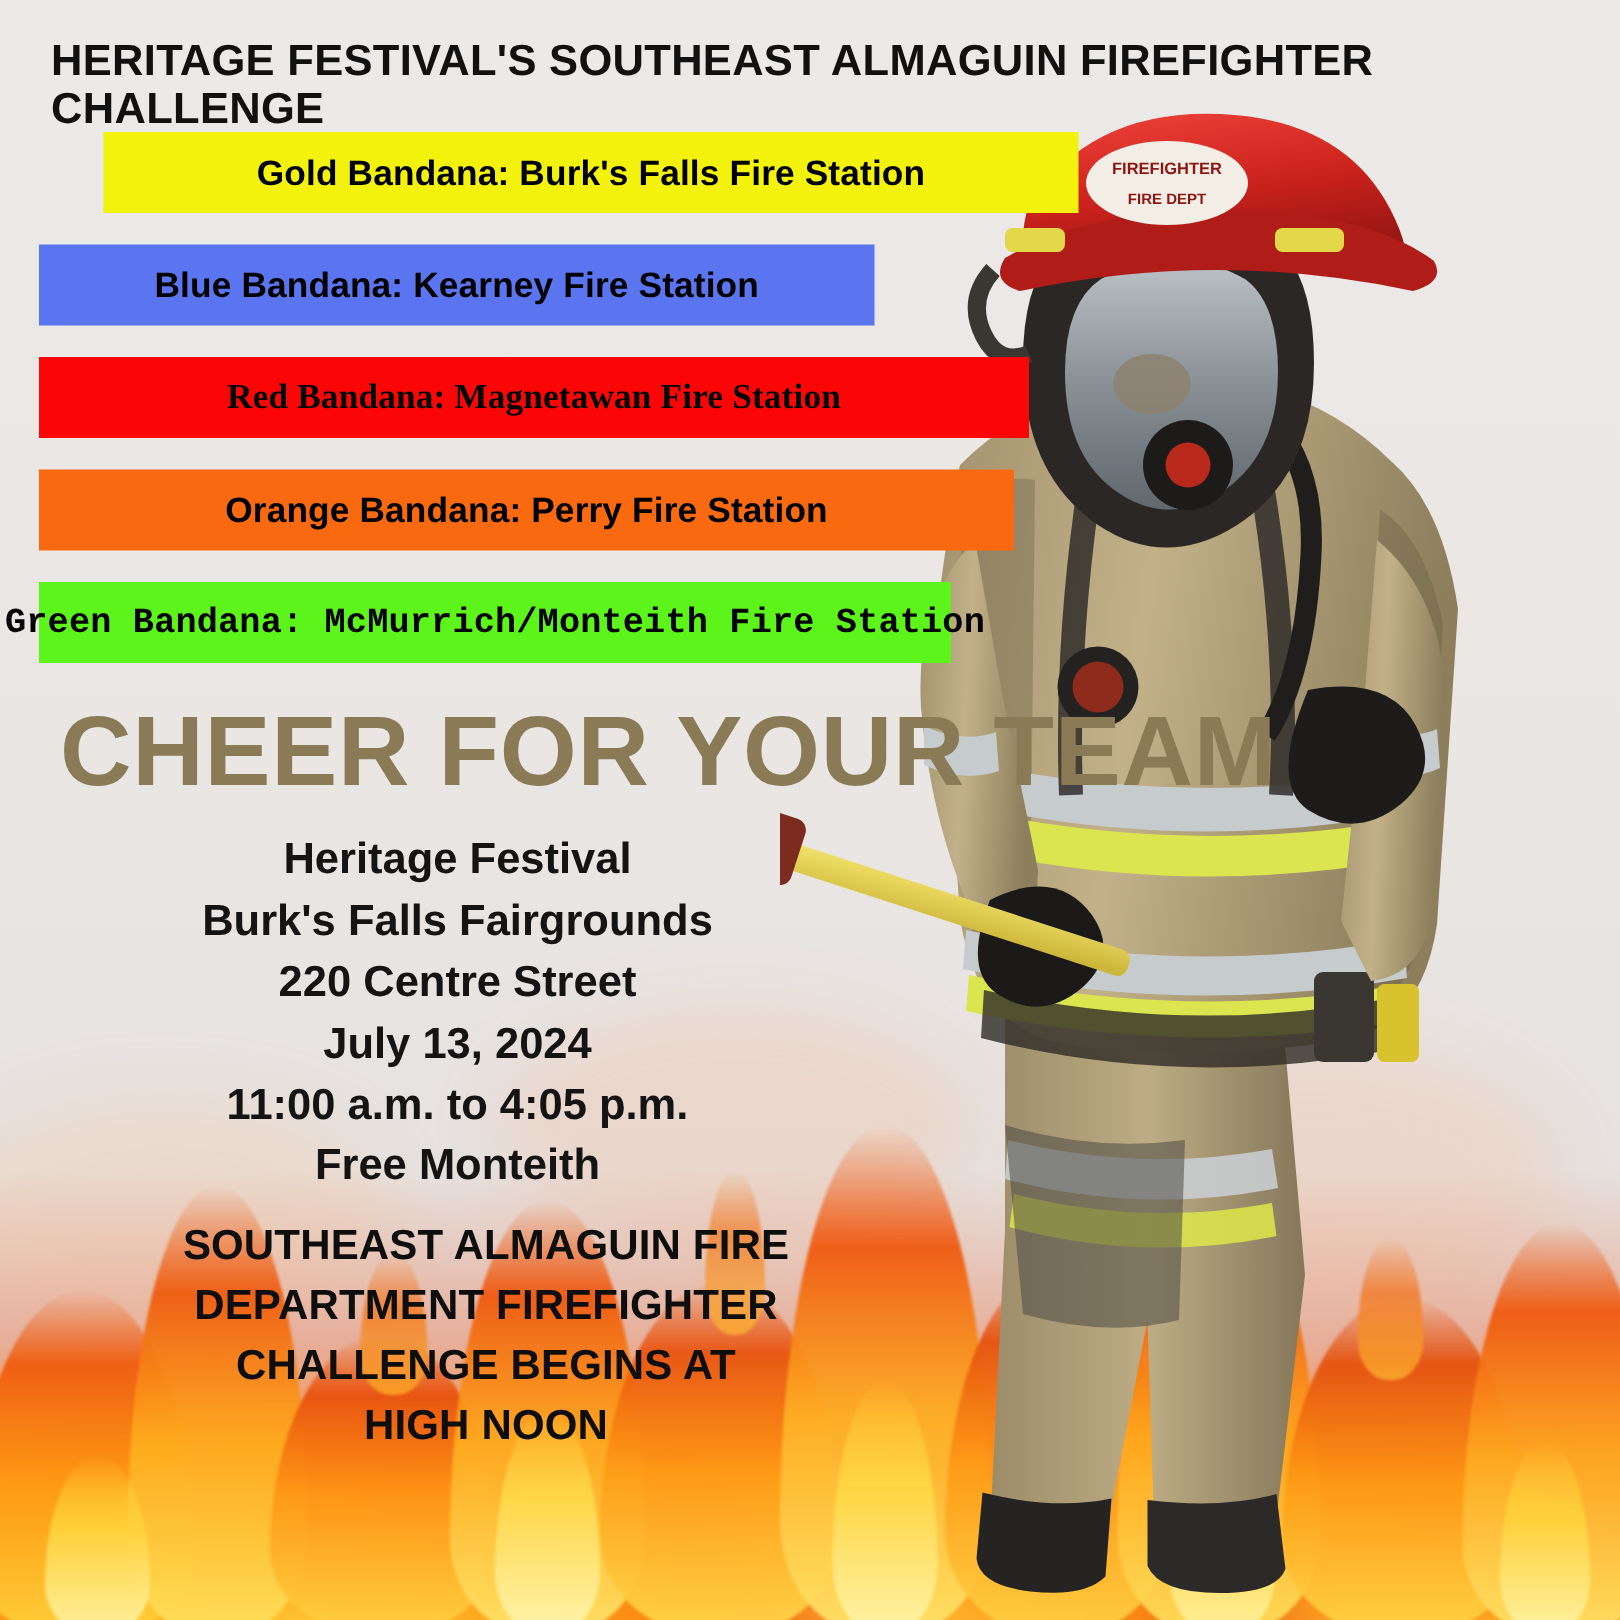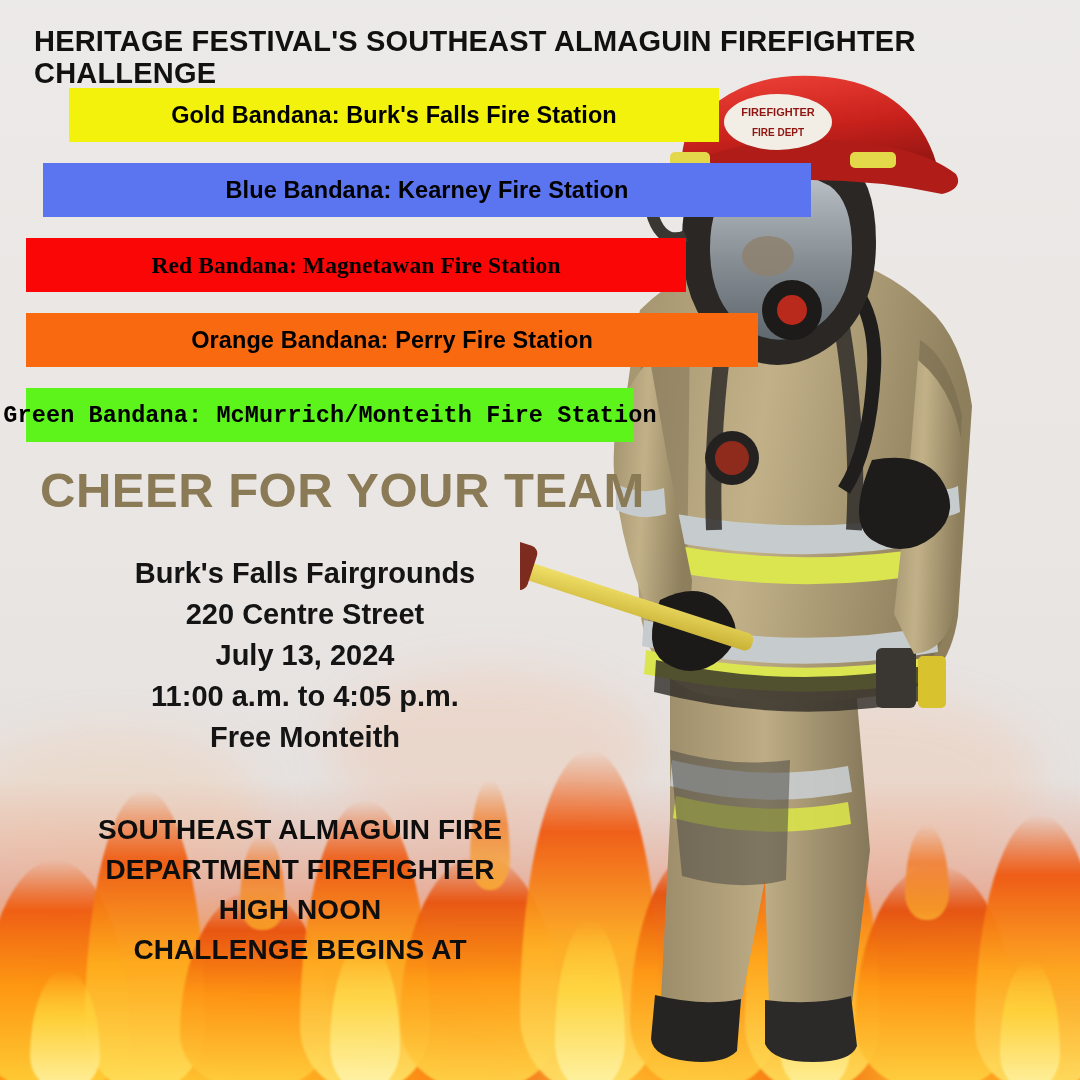--- a/index.html
+++ b/index.html
@@ -99,21 +99,21 @@
     font-weight: bold;
     color: #000000;
     letter-spacing: 0.1px;
     white-space: nowrap;
   }
 
   .cheer {
     position: absolute;
     left: 40px;
     top: 462px;
-    font-size: 49px;
+    font-size: 66px;
     font-weight: bold;
     color: #8a7a56;
     letter-spacing: 0.5px;
   }
 
   .details {
     position: absolute;
     left: 0px;
     top: 553px;
     width: 610px;
@@ -128,20 +128,21 @@
     position: absolute;
     left: 0px;
     top: 810px;
     width: 600px;
     text-align: center;
     color: #0e0e0e;
     font-size: 28px;
     font-weight: bold;
     line-height: 1.43;
     letter-spacing: 0.1px;
+    padding-left: 24px;
   }
 </style>
 </head>
 <body>
 
 <div id="poster">
 
   <div class="fire-layer">
     <div class="fire-base"></div>
 
@@ -256,44 +257,45 @@
     <rect x="150" y="92" width="40" height="16" rx="5" fill="#e3d84a"></rect>
     <path d="M142 120 q-18 20 -6 44 q10 20 30 12" stroke="#3a3733" stroke-width="12" fill="none"></path>
   </svg>
 
   <div class="headline">HERITAGE FESTIVAL'S SOUTHEAST ALMAGUIN FIREFIGHTER CHALLENGE</div>
 
   <div class="bandana-list">
     <div class="bandana-row" style="background:#f2f20d; width:650px;margin-left:43px;">
       <span>Gold Bandana:  Burk's Falls Fire Station</span>
     </div>
-    <div class="bandana-row" style="background:#5b74ef; width:768px;margin-left:17px;">
+    <div class="bandana-row" style="background:#5b74ef; width:557px;">
       <span>Blue Bandana:  Kearney Fire Station</span>
     </div>
     <div class="bandana-row" style="background:#fb0606; width:660px;font-family:Liberation Serif, serif;">
       <span>Red Bandana:  Magnetawan Fire Station</span>
     </div>
-    <div class="bandana-row" style="background:#f96a10; width:732px;">
+    <div class="bandana-row" style="background:#f96a10; width:650px;">
       <span>Orange Bandana:  Perry Fire Station</span>
     </div>
     <div class="bandana-row" style="background:#5cf41a; width:608px;font-family:Liberation Mono, monospace;">
       <span>Green Bandana:  McMurrich/Monteith Fire Station</span>
     </div>
   </div>
 
   <div class="cheer">CHEER FOR YOUR TEAM</div>
 
   <div class="details">
+    <div>Heritage Festival</div>
     <div>Burk's Falls Fairgrounds</div>
     <div>220 Centre Street</div>
     <div>July 13, 2024</div>
     <div>11:00 a.m. to 4:05 p.m.</div>
     <div>Free Monteith</div>
   </div>
 
   <div class="closing">
     <div>SOUTHEAST ALMAGUIN FIRE</div>
     <div>DEPARTMENT FIREFIGHTER</div>
+    <div>CHALLENGE BEGINS AT</div>
     <div>HIGH NOON</div>
-    <div>CHALLENGE BEGINS AT</div>
   </div>
 
 </div>
 
 </body></html>

